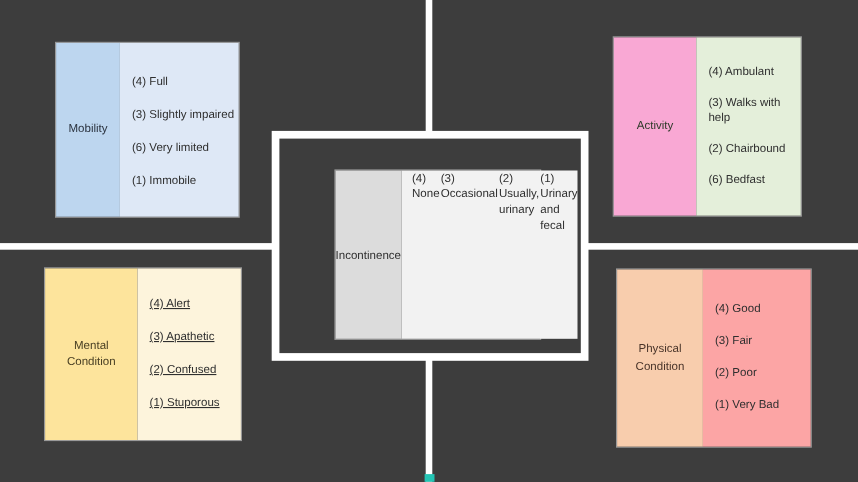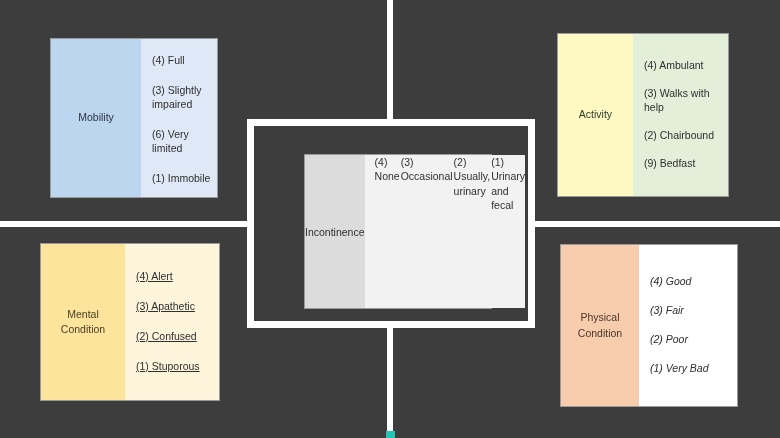--- a/index.html
+++ b/index.html
@@ -57,37 +57,37 @@
     justify-content:center;
     padding:0 0 0 11px;
   }
   .card .opt {
     font-size:10.5px;
     line-height:1.33;
   }
 
   
   #card-mobility { left:50px; top:38px; width:168px; height:160px; }
-  #card-mobility .label-col { width:90px; background:#bdd6ef; color:#2c3440; }
+  #card-mobility .label-col { width:58px; background:#bdd6ef; color:#2c3440; }
   #card-mobility .opts-col  { background:#dee8f6; gap:16px; padding-top:4px; }
 
   
   #card-activity { left:557px; top:33px; width:172px; height:164px; }
-  #card-activity .label-col { width:75px; background:#fef9c3; color:#2e3a2a; }
+  #card-activity .label-col { width:75px; background:#f9a8d4; color:#2e3a2a; }
   #card-activity .opts-col  { background:#e4efda; gap:14px; }
 
   
   #card-mental { left:40px; top:243px; width:180px; height:158px; }
   #card-mental .label-col { width:84px; background:#fde49c; color:#4a4024; }
   #card-mental .opts-col  { background:#fdf4dc; gap:16px;text-decoration:underline; }
 
   
   #card-physical { left:560px; top:244px; width:178px; height:163px; }
   #card-physical .label-col { width:78px; background:#f8cdad; color:#4a352a; }
-  #card-physical .opts-col  { background:#ffffff; gap:15px;font-style:italic; }
+  #card-physical .opts-col  { background:#fca5a5; gap:15px; }
 
   
   .center-frame {
     position:absolute;
     left:247px; top:119px;
     width:288px; height:209px;
     background:#ffffff;
     padding:7px;
     z-index:30;
   }
@@ -136,21 +136,21 @@
     <div class="opt">(1) Immobile</div>
   </div>
 </div>
 
 <div class="card" id="card-activity">
   <div class="label-col">Activity</div>
   <div class="opts-col">
     <div class="opt">(4) Ambulant</div>
     <div class="opt">(3) Walks with help</div>
     <div class="opt">(2) Chairbound</div>
-    <div class="opt">(9) Bedfast</div>
+    <div class="opt">(6) Bedfast</div>
   </div>
 </div>
 
 <div class="card" id="card-mental">
   <div class="label-col">Mental Condition</div>
   <div class="opts-col">
     <div class="opt">(4) Alert</div>
     <div class="opt">(3) Apathetic</div>
     <div class="opt">(2) Confused</div>
     <div class="opt">(1) Stuporous</div>

